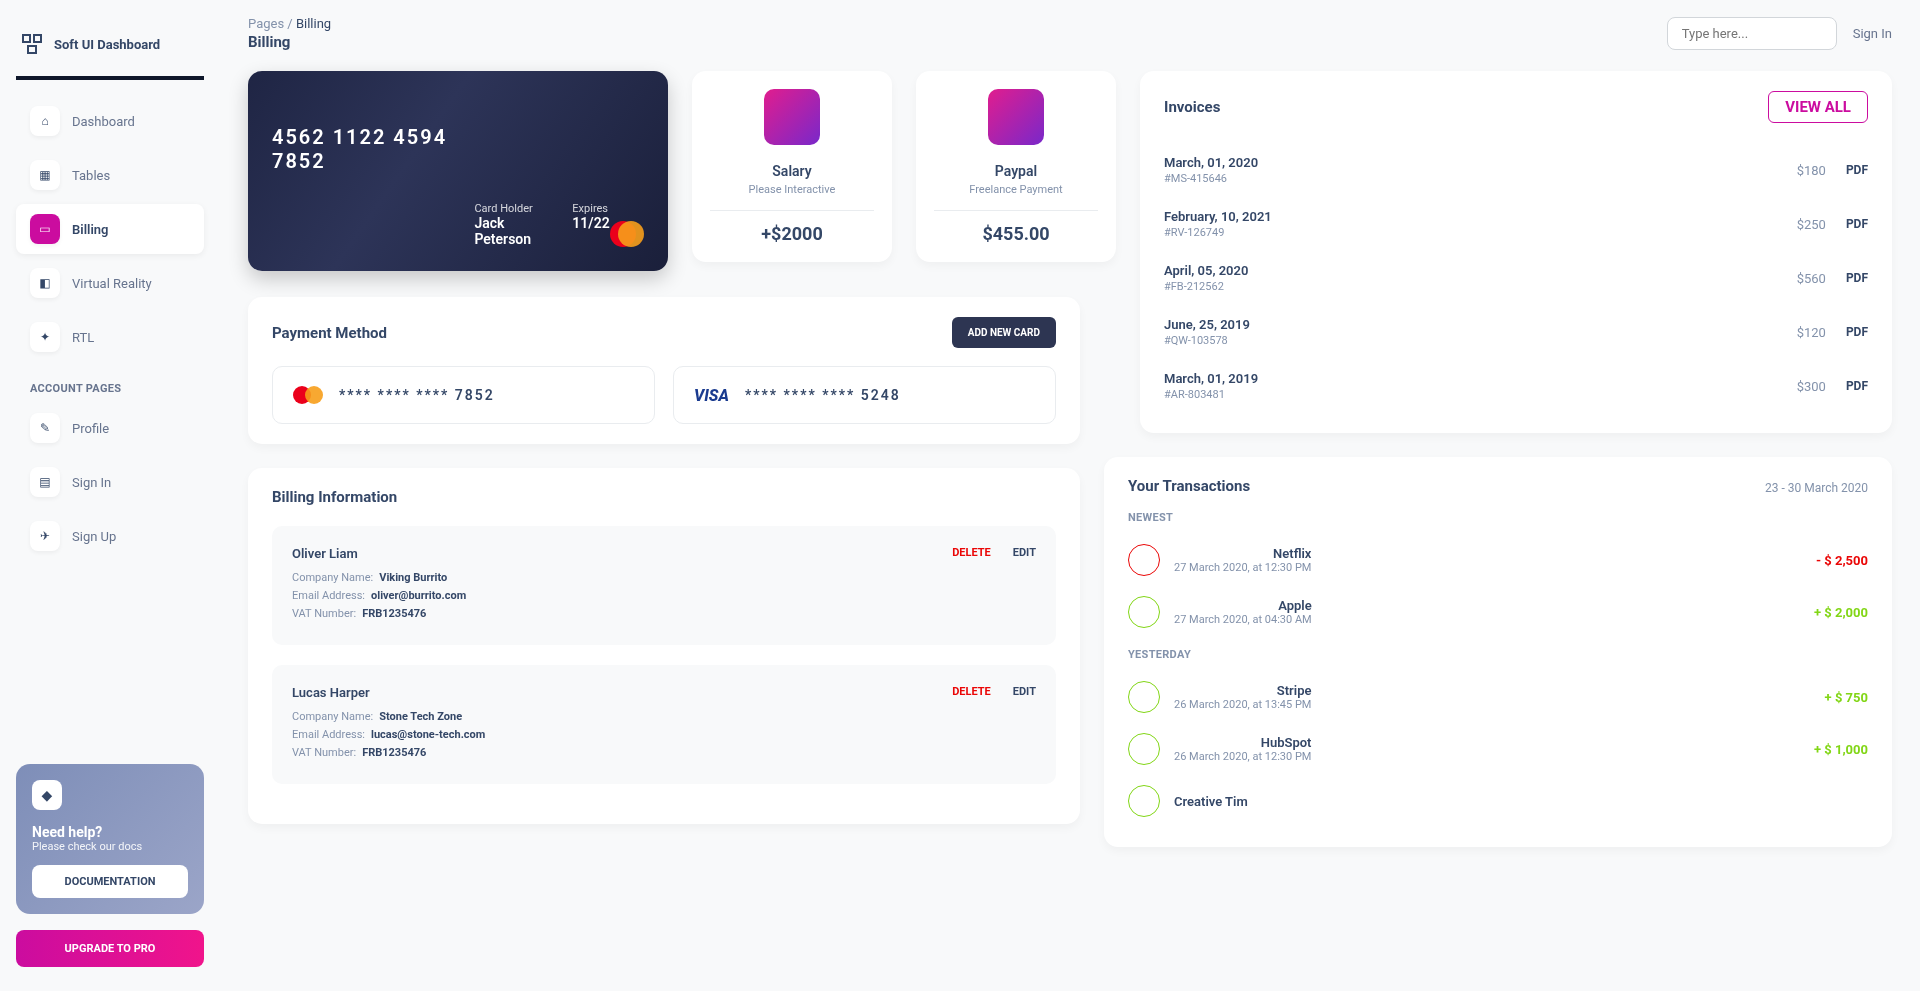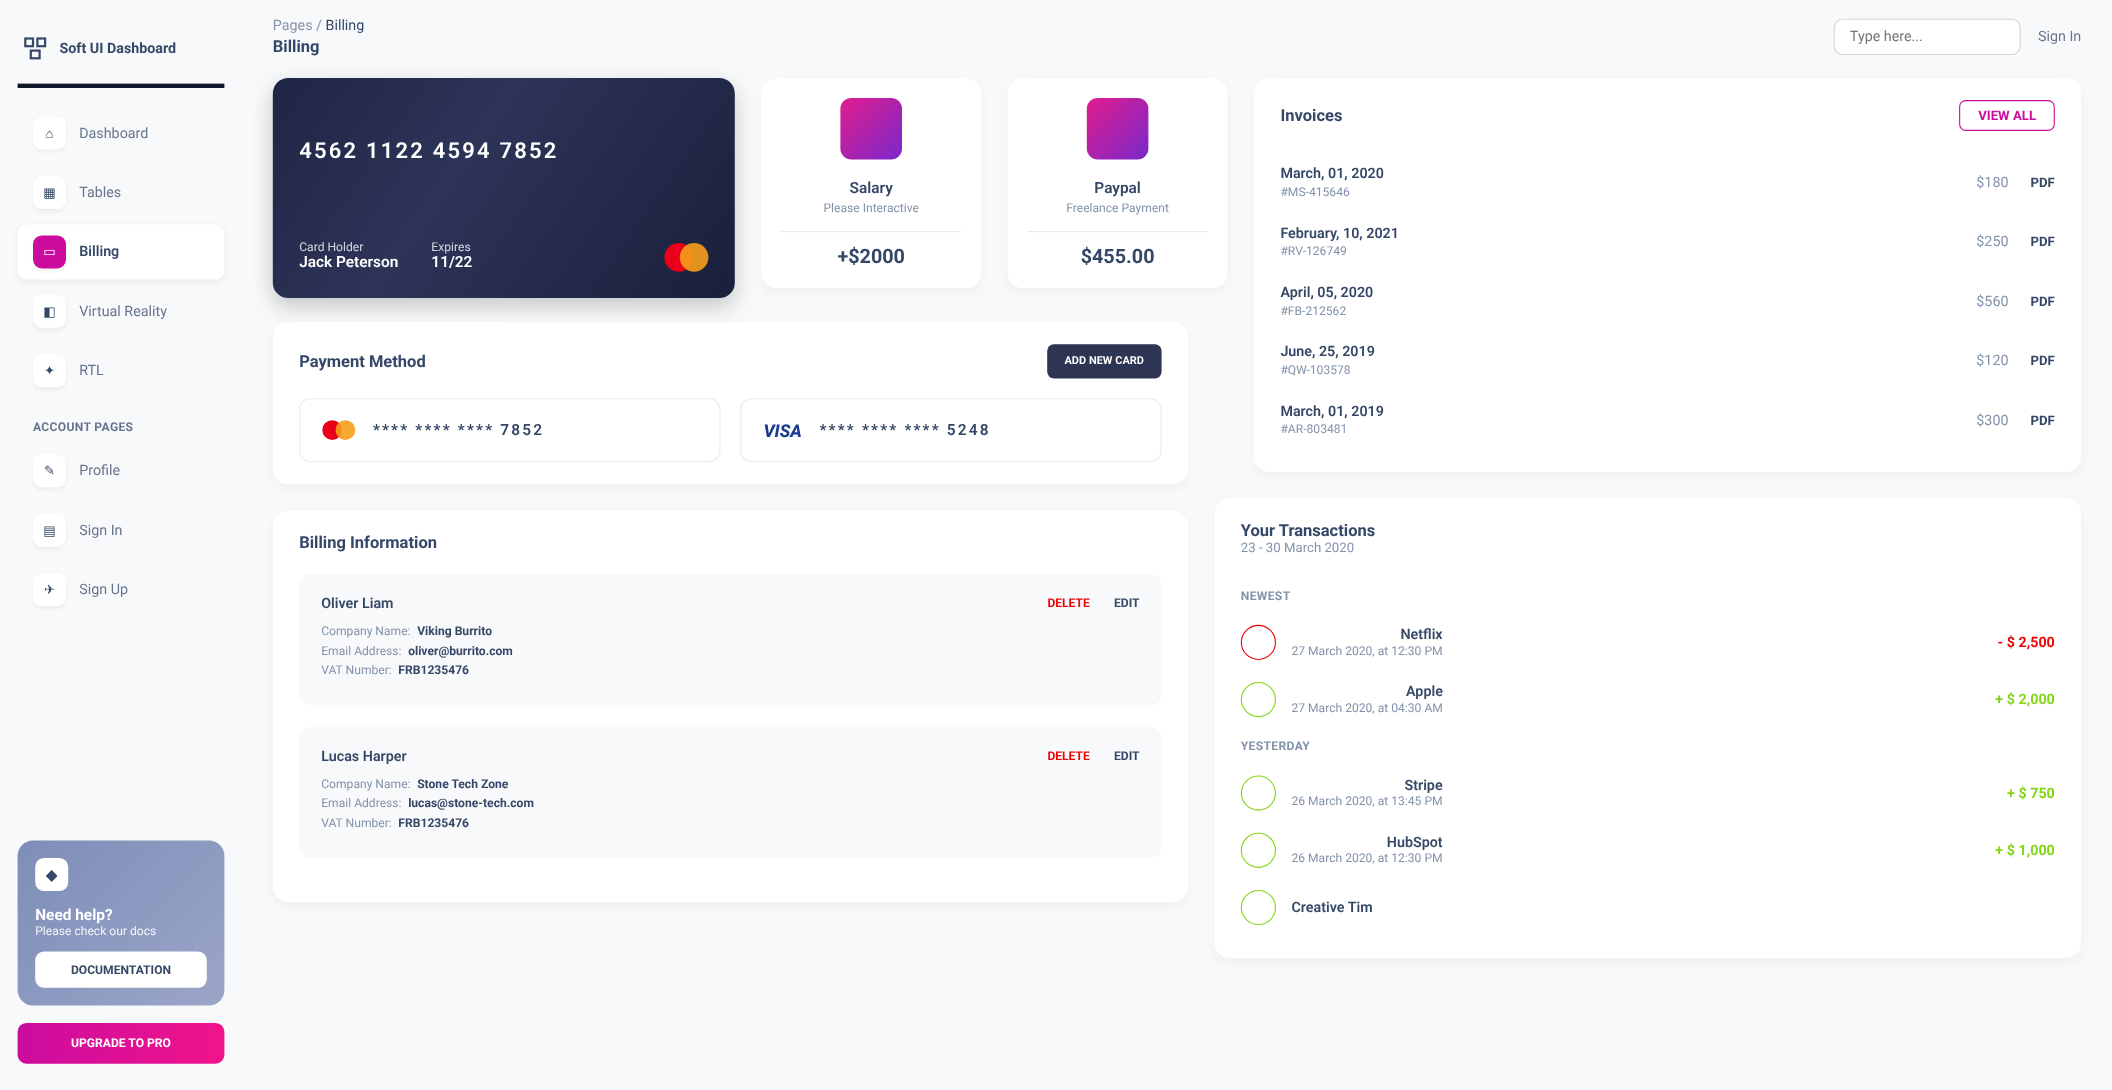--- a/index.html
+++ b/index.html
@@ -33,21 +33,21 @@
 .breadcrumb .current { color: #344767; }
 .page-title { font-size: 15px; font-weight: 700; color: #344767; margin-top: 2px; }
 .top-right { display: flex; align-items: center; gap: 16px; }
 .search { border: 1px solid #d2d6da; border-radius: 8px; padding: 8px 14px; font-size: 13px; width: 170px; color: #344767; background: #fff; }
 .signin { font-size: 13px; color: #67748e; cursor: pointer; }
 
 .row1 { display: grid; grid-template-columns: 420px 200px 200px 1fr; gap: 24px; margin-bottom: 24px; align-items: start; }
 .card { background: #fff; border-radius: 14px; box-shadow: 0 4px 10px rgba(0,0,0,0.04); }
 
 
-.credit-card { background: linear-gradient(125deg, #1f2544 0%, #2d3458 40%, #1a1f3a 100%); border-radius: 14px; padding: 24px; color: #fff; height: 200px; display: flex; flex-direction: column; justify-content: space-between; box-shadow: 0 8px 20px rgba(0,0,0,0.2); }
+.credit-card { background: linear-gradient(125deg, #1f2544 0%, #2d3458 40%, #1a1f3a 100%); border-radius: 14px; padding: 24px; color: #fff; height: 200px; display: flex; flex-direction: row; justify-content: space-between; box-shadow: 0 8px 20px rgba(0,0,0,0.2); }
 .cc-number { font-size: 20px; font-weight: 600; letter-spacing: 2px; margin-top: 30px; }
 .cc-bottom { display: flex; justify-content: space-between; align-items: flex-end; }
 .cc-info { display: flex; gap: 30px; }
 .cc-label { font-size: 11px; opacity: 0.8; }
 .cc-value { font-size: 14px; font-weight: 600; }
 .cc-logo { width: 40px; height: 26px; position: relative; }
 .cc-logo::before, .cc-logo::after { content: ''; position: absolute; width: 26px; height: 26px; border-radius: 50%; }
 .cc-logo::before { background: #eb001b; left: 0; }
 .cc-logo::after { background: #f79e1b; right: 0; opacity: 0.9; }
 
@@ -56,21 +56,21 @@
 .mini-icon { width: 56px; height: 56px; border-radius: 10px; background: linear-gradient(135deg, #e11d8e, #7928ca); margin: 0 auto 18px; }
 .mini-title { font-size: 14px; font-weight: 600; color: #344767; }
 .mini-sub { font-size: 11px; color: #8392ab; margin: 4px 0 14px; }
 .mini-divider { border: none; border-top: 1px solid #e9ecef; margin-bottom: 12px; }
 .mini-amount { font-size: 18px; font-weight: 700; color: #344767; }
 
 
 .invoices { padding: 20px 24px; }
 .inv-header { display: flex; justify-content: space-between; align-items: center; margin-bottom: 20px; }
 .inv-title { font-size: 15px; font-weight: 700; }
-.view-all { border: 1px solid #cb0c9f; color: #cb0c9f; background: transparent; border-radius: 6px; padding: 6px 16px; font-size: 12px; font-weight: 700; cursor: pointer; }
+.view-all { border: 1px solid #cb0c9f; color: #cb0c9f; background: transparent; border-radius: 6px; padding: 6px 16px; font-size: 15px; font-weight: 700; cursor: pointer; }
 .inv-row { display: flex; justify-content: space-between; align-items: center; padding: 12px 0; }
 .inv-date { font-size: 13px; font-weight: 600; color: #344767; }
 .inv-id { font-size: 11px; color: #8392ab; margin-top: 2px; }
 .inv-right { display: flex; align-items: center; gap: 20px; }
 .inv-amount { font-size: 13px; color: #8392ab; }
 .pdf-link { font-size: 12px; font-weight: 700; color: #344767; cursor: pointer; }
 
 
 .pm-card { padding: 20px 24px; }
 .pm-header { display: flex; justify-content: space-between; align-items: center; margin-bottom: 18px; }
@@ -94,21 +94,21 @@
 .bill-entry { background: #f8f9fa; border-radius: 10px; padding: 20px; margin-bottom: 20px; display: flex; justify-content: space-between; }
 .bill-name { font-size: 13px; font-weight: 600; color: #344767; margin-bottom: 10px; }
 .bill-line { font-size: 11px; color: #8392ab; margin-bottom: 5px; }
 .bill-line b { color: #344767; font-weight: 700; margin-left: 6px; }
 .bill-actions { display: flex; gap: 22px; align-items: flex-start; }
 .bill-del { color: #ea0606; font-size: 11px; font-weight: 700; cursor: pointer; }
 .bill-edit { color: #344767; font-size: 11px; font-weight: 700; cursor: pointer; }
 
 
 .tx-card { padding: 20px 24px; }
-.tx-header { display: flex; justify-content: space-between; align-items: flex-start; margin-bottom: 20px; flex-direction: column; }
+.tx-header { display: flex; justify-content: space-between; align-items: flex-end; margin-bottom: 6px; }
 .tx-title { font-size: 15px; font-weight: 700; }
 .tx-range { font-size: 12px; color: #8392ab; }
 .tx-section { font-size: 11px; font-weight: 700; color: #8392ab; padding: 10px 0; letter-spacing: 0.3px; }
 .tx-row { display: flex; justify-content: space-between; align-items: center; padding: 10px 0; text-align: right; }
 .tx-left { display: flex; align-items: center; gap: 14px; }
 .tx-icon { width: 32px; height: 32px; border-radius: 50%; border: 1.5px solid; display: flex; align-items: center; justify-content: center; font-size: 14px; font-weight: 700; }
 .tx-icon.down { border-color: #ea0606; color: #ea0606; }
 .tx-icon.up { border-color: #82d616; color: #82d616; }
 .tx-name { font-size: 13px; font-weight: 600; color: #344767; }
 .tx-date { font-size: 11px; color: #8392ab; }

